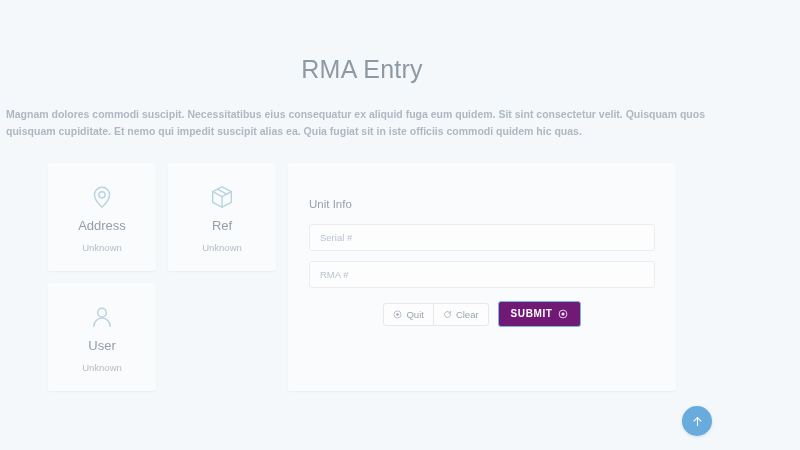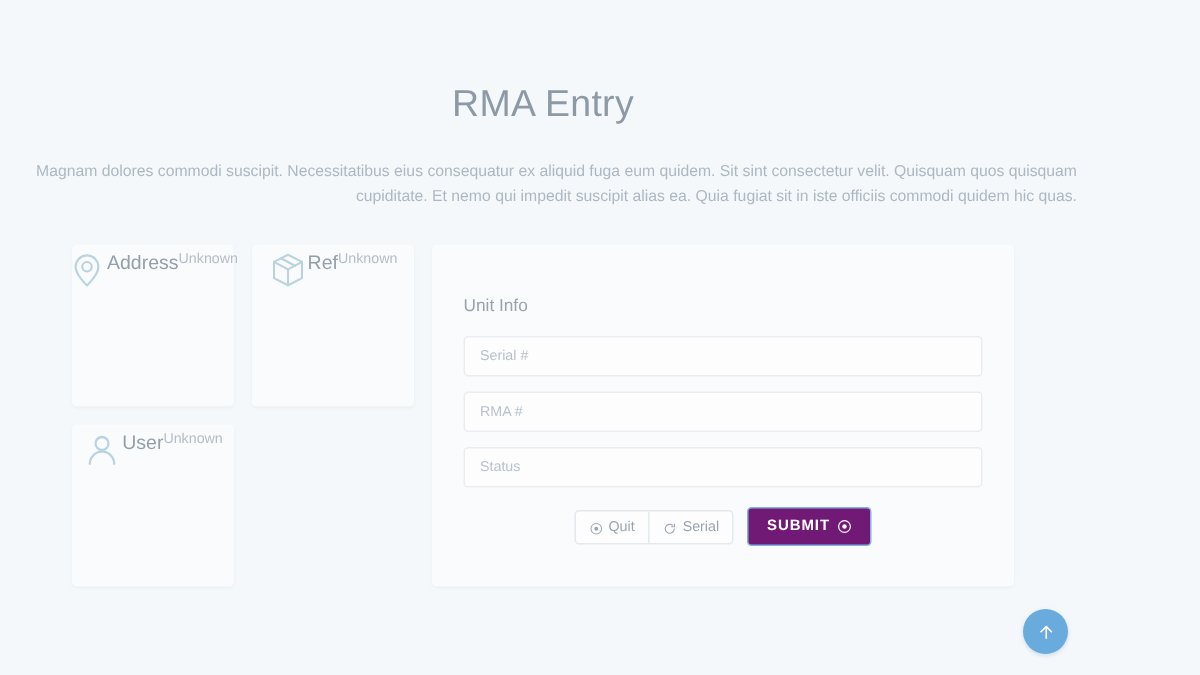--- a/index.html
+++ b/index.html
@@ -34,22 +34,22 @@
     color: #8d9aa5;
     letter-spacing: 0.2px;
     line-height: 1.2;
   }
   .page-desc {
     margin: 22px auto 0;
     width: 712px;
     font-size: 10.5px;
     line-height: 1.65;
     color: #aeb8c2;
-    text-align: right;
-    font-weight: 400;
+    text-align: left;
+    font-weight: 700;
   }
 
   
   .content {
     display: flex;
     align-items: flex-start;
     margin: 22px 0 0 0;
     padding: 0 48px;
     gap: 12px;
   }
@@ -61,22 +61,22 @@
     grid-auto-rows: 108px;
     gap: 12px;
     flex: 0 0 auto;
   }
 
   .info-card {
     background: #fafbfc;
     border-radius: 3px;
     box-shadow: 0 1px 2px rgba(140,160,180,0.10);
     display: flex;
-    flex-direction: row;
-    align-items: flex-start;
+    flex-direction: column;
+    align-items: center;
     justify-content: center;
     padding-top: 4px;
     cursor: pointer;
   }
   .info-card .card-icon {
     width: 26px;
     height: 26px;
     display: block;
     margin-bottom: 8px;
     color: #b9d3e0;
@@ -158,21 +158,21 @@
   }
   .btn-group {
     display: flex;
     border: 1px solid #e4e9ee;
     border-radius: 3px;
     overflow: hidden;
     background: #fdfdfe;
   }
   .btn-ghost {
     display: inline-flex;
-    align-items: flex-end;
+    align-items: center;
     gap: 4px;
     background: transparent;
     border: none;
     border-right: 1px solid #e4e9ee;
     font-family: "Liberation Sans", sans-serif;
     font-size: 9.5px;
     color: #9aa5af;
     padding: 5px 9px;
     cursor: pointer;
     line-height: 1.2;
@@ -267,21 +267,20 @@
 
 
     </div>
 
     <div class="form-panel">
       <div class="panel-heading">Unit Info</div>
 
       <div class="field-grid">
         <input class="txt" type="text" placeholder="Serial #" style="">
         <input class="txt" type="text" placeholder="RMA #" style="">
-        <input class="txt" type="text" placeholder="Status" style="">
       </div>
 
 
       <div class="actions">
         <div class="btn-group">
           <button class="btn-ghost">
             <span>
               <svg viewBox="0 0 24 24" fill="none" stroke="currentColor" stroke-width="1.8">
                 <circle cx="12" cy="12" r="9.4"></circle>
                 <circle cx="12" cy="12" r="3.4" fill="currentColor" stroke="none"></circle>
@@ -289,21 +288,21 @@
             </span>
             <span>Quit</span>
           </button>
           <button class="btn-ghost">
             <span>
               <svg viewBox="0 0 24 24" fill="none" stroke="currentColor" stroke-width="1.9" stroke-linecap="round">
                 <path d="M20 12a8 8 0 1 1-3.1-6.3"></path>
                 <path d="M20.4 3.4v4.9h-4.9"></path>
               </svg>
             </span>
-            <span>Serial</span>
+            <span>Clear</span>
           </button>
         </div>
 
         <button class="btn-submit">
           <span>SUBMIT</span>
           <span>
             <svg viewBox="0 0 24 24" fill="none" stroke="currentColor" stroke-width="1.9">
               <circle cx="12" cy="12" r="9.4"></circle>
               <circle cx="12" cy="12" r="3.6" fill="currentColor" stroke="none"></circle>
             </svg>

